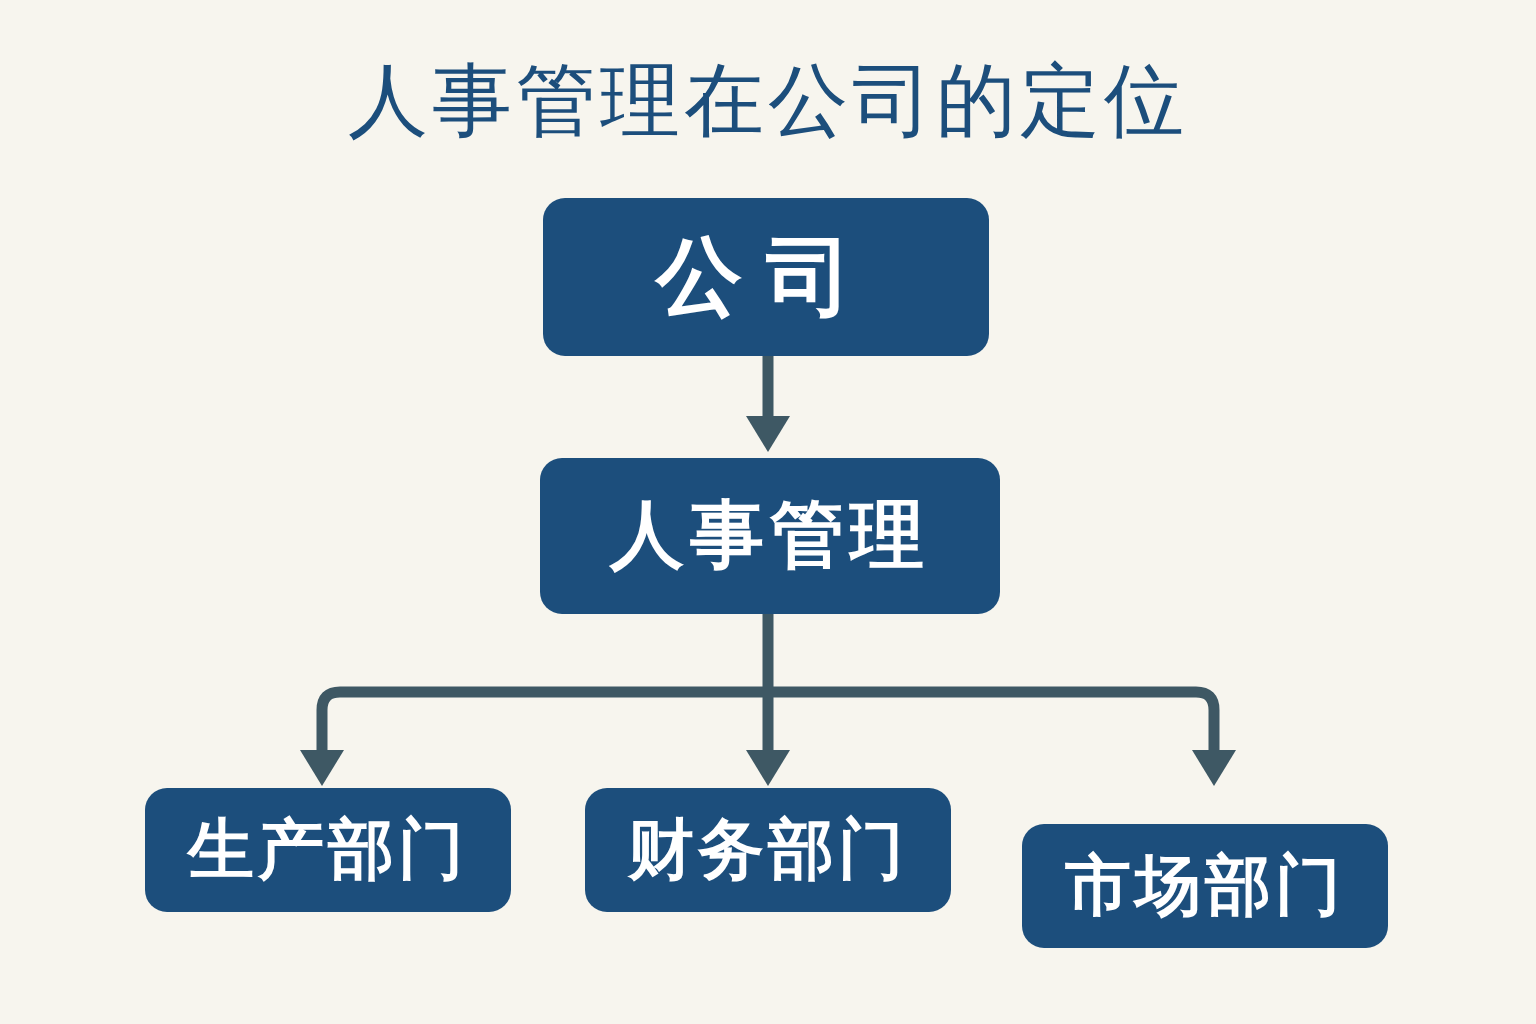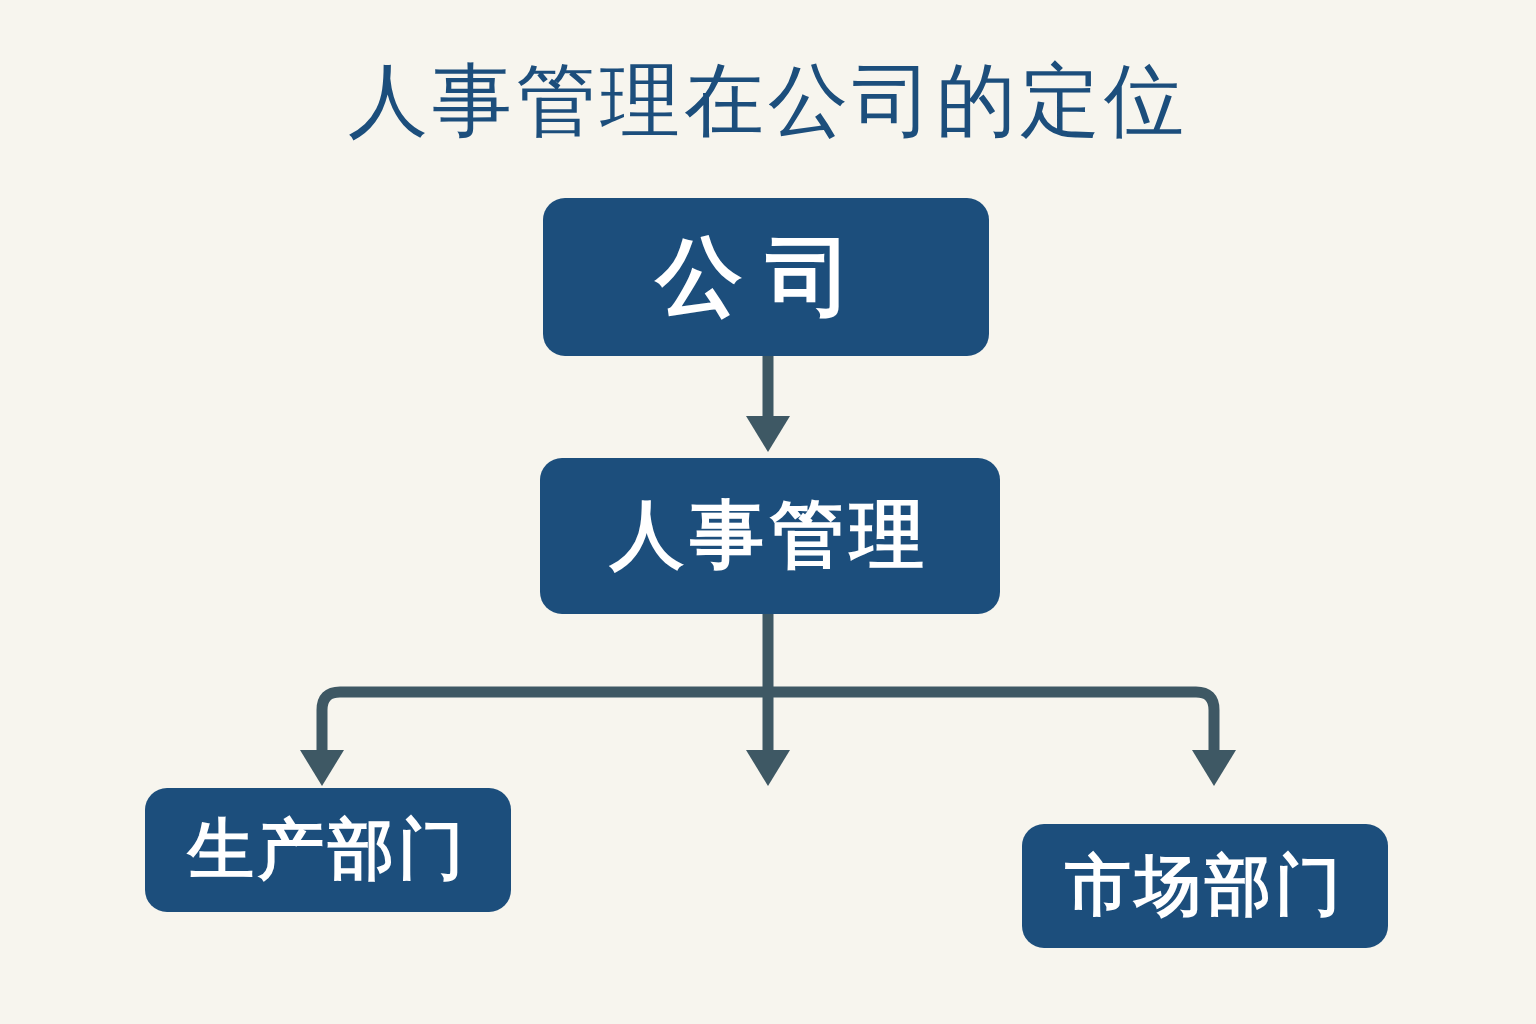--- a/index.html
+++ b/index.html
@@ -96,16 +96,17 @@
     <polygon points="300,750 344,750 322,786"></polygon>
     <polygon points="1192,750 1236,750 1214,786"></polygon>
   </svg>
 
   <div class="node node-root">公司</div>
 
   <div class="node node-mid">人事管理</div>
 
   <div class="node node-child c0">生产部门</div>
 
+  <div class="node node-child c1">财务部门</div>
 
   <div class="node node-child c2">市场部门</div>
 
 </div>
 
 </body></html>

